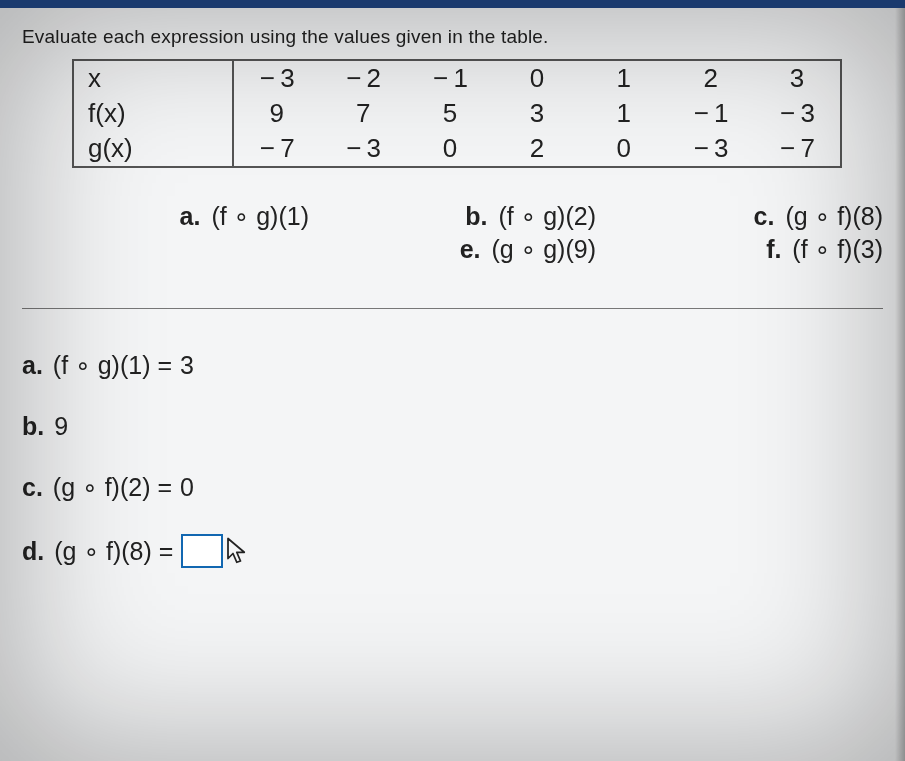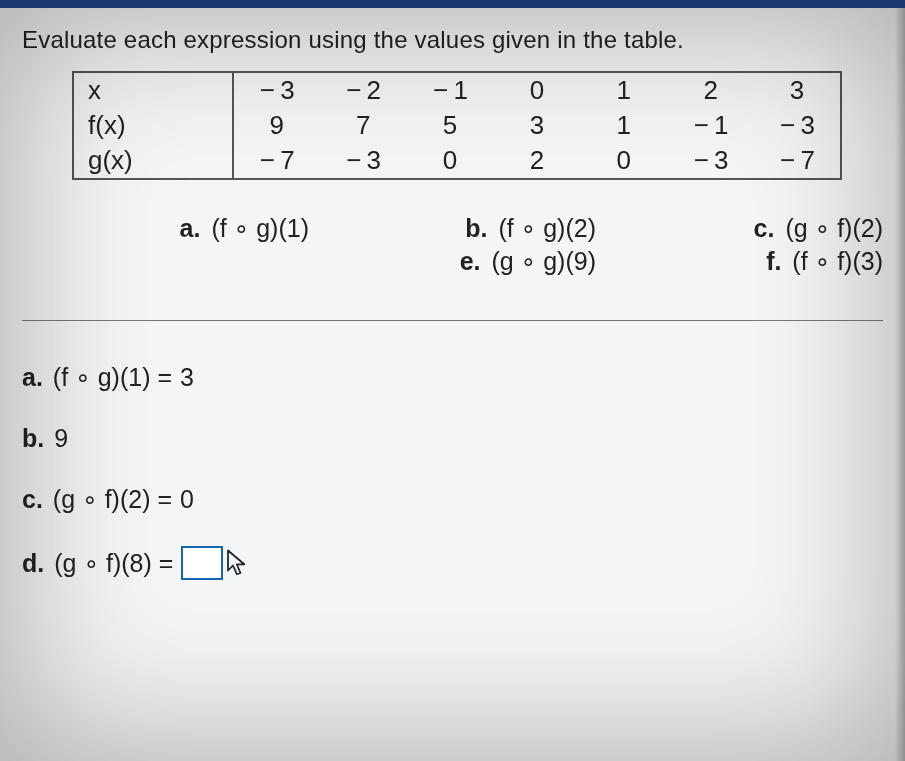--- a/index.html
+++ b/index.html
@@ -19,23 +19,23 @@
       border-top: 8px solid #1a3a6e;
       position: relative;
     }
     .vignette {
       position: absolute;
       inset: 0;
       pointer-events: none;
       box-shadow: inset 0 0 140px 20px rgba(0,0,0,0.28);
     }
     .title {
-      font-size: 24px;
-      color: #222;
-      margin-bottom: 17px;
+      font-size: 19px;
+      color: #222;
+      margin-bottom: 11px;
       letter-spacing: 0.2px;
     }
     .value-table {
       border: 2px solid #555;
       margin-left: 50px;
       width: 770px;
       border-collapse: collapse;
     }
     .value-table td {
       font-size: 26px;
@@ -162,21 +162,21 @@
         <span>(f ∘ g)(2)</span>
       </div>
       <div class="qitem">
         <span class="ql">e.</span>
         <span>(g ∘ g)(9)</span>
       </div>
     </div>
     <div class="qcol">
       <div class="qitem">
         <span class="ql">c.</span>
-        <span>(g ∘ f)(2)</span>
+        <span>(g ∘ f)(8)</span>
       </div>
       <div class="qitem">
         <span class="ql">f.</span>
         <span>(f ∘ f)(3)</span>
       </div>
     </div>
   </div>
 
   <hr class="sep">
 

